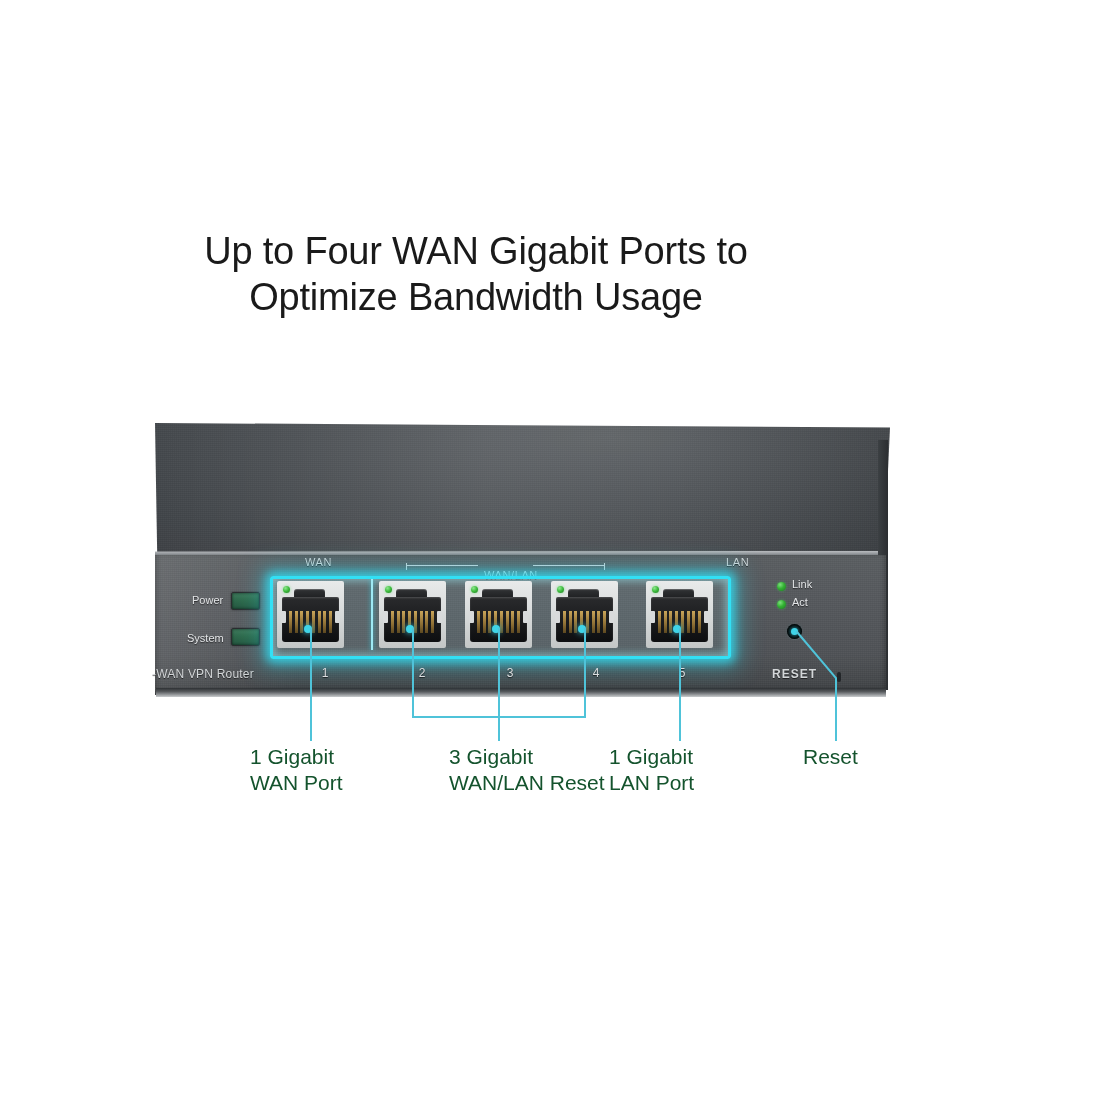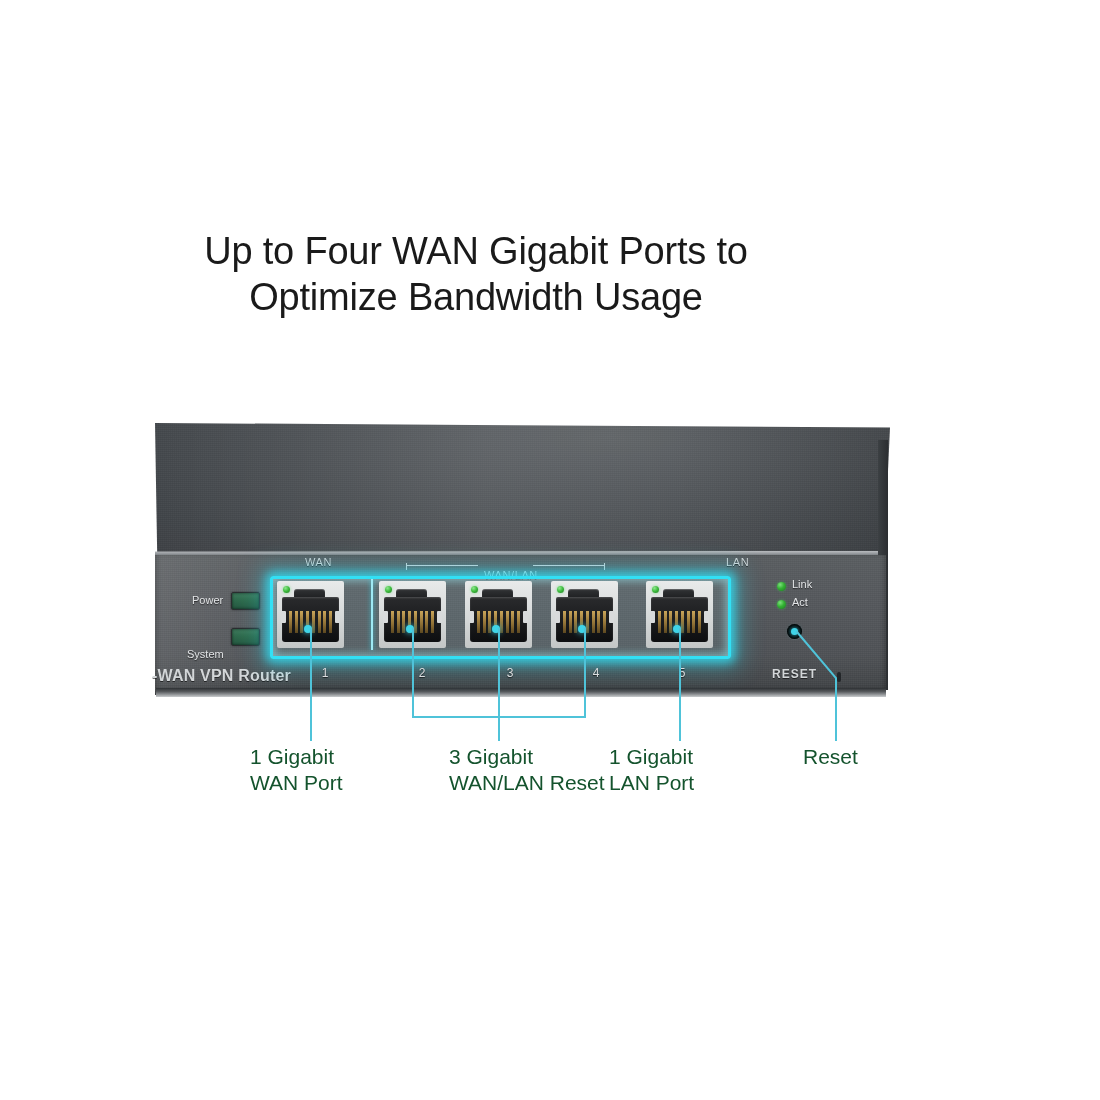--- a/index.html
+++ b/index.html
@@ -118,42 +118,42 @@
     position:absolute;
     color: #d3d6d8;
     font-size: 11px;
     letter-spacing: 0.6px;
     white-space: nowrap;
     text-shadow: 0 1px 0 rgba(0,0,0,0.55);
   }
   .silk-wan  { left: 305px; top: 556px; }
   .silk-wanlan { left: 484px; top: 556px; margin-top: 13px; }
   .silk-lan  { left: 698px; top: 556px; margin-left: 28px; }
-  .silk-model{ left: 152px; top: 667px; font-size: 16px; font-weight: 700; letter-spacing: 0.2px;}
+  .silk-model{ left: 152px; top: 667px; font-size: 12px; font-weight: 400; letter-spacing: 0.2px;}
   .silk-reset{ left: 772px; top: 667px; font-size: 12px; font-weight:700; letter-spacing: 1px;}
 
   
   .brk { position:absolute; height:1px; background:#cfd2d4; top:565px; }
   .brk-l { left: 406px; width: 72px; }
   .brk-r { left: 533px; width: 72px; }
   .brk-tick { position:absolute; width:1px; height:7px; background:#cfd2d4; top:563px; }
   .brk-tick-l { left: 406px; }
   .brk-tick-r { left: 604px; }
 
   
   .led-label {
     position:absolute;
     color:#e2e4e6;
     font-size:11px;
     white-space:nowrap;
     text-shadow:0 1px 1px rgba(0,0,0,0.6);
     margin-left:14px;
   }
   .led-power-lbl  { left: 178px; top: 594px; }
-  .led-system-lbl { left: 173px; top: 648px; }
+  .led-system-lbl { left: 173px; top: 632px; }
   .led-rect {
     position:absolute;
     width: 27px; height: 16px;
     border-radius: 2px;
     background: linear-gradient(180deg,#3f7a5c 0%, #2f6a4c 45%, #255840 100%);
     box-shadow: inset 0 0 3px rgba(0,0,0,0.65), 0 0 2px rgba(0,0,0,0.5);
     border: 1px solid #2a2d2f;
   }
   .led-rect-power  { left: 231px; top: 592px; }
   .led-rect-system { left: 231px; top: 628px; }

